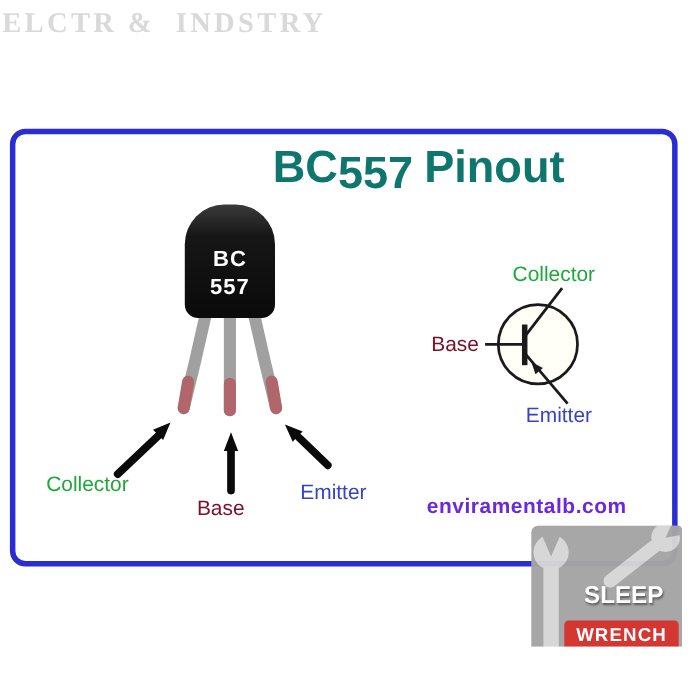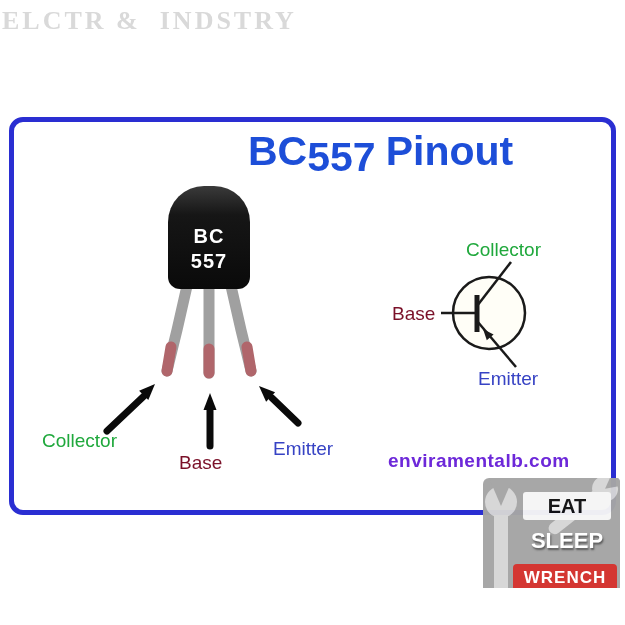--- a/index.html
+++ b/index.html
@@ -9,21 +9,21 @@
 
   
   #top-watermark{left:2px;top:6px;font-family:"Liberation Serif","DejaVu Serif",serif;
     font-size:26px;font-weight:600;letter-spacing:3px;color:#d9d9d9;white-space:pre}
 
   
   #card{left:9px;top:117px;width:597px;height:388px;background:#ffffff;
     border:5px solid #2a2ed2;border-radius:14px}
 
   
-  #title{left:248px;top:128px;font-size:41px;font-weight:bold;color:#1d4ed8;white-space:nowrap}
+  #title{left:248px;top:128px;font-size:41px;font-weight:bold;color:#0f766e;white-space:nowrap}
   #title .num{display:inline-block;transform:translateY(6px)}
   #title .suffix{margin-left:10px}
 
   
   #pkg-body{left:168px;top:186px;width:82px;height:103px;
     background:linear-gradient(180deg,#3a3a3a 0%,#161616 28%,#0a0a0a 100%);
     border-radius:36px 36px 12px 12px}
   #pkg-label{left:168px;top:224px;width:82px;text-align:center;color:#ffffff;
     font-weight:bold;font-size:20px;line-height:25px;letter-spacing:1px}
 
@@ -125,18 +125,17 @@
         <circle cx="18" cy="134" r="14" fill="#d6d6d6"></circle>
         <circle cx="18" cy="134" r="6" fill="#a5a5a5"></circle>
       </g>
 
       <g transform="rotate(-38 100 28)">
         <rect x="58" y="22" width="70" height="12" rx="6" fill="#d6d6d6"></rect>
         <circle cx="128" cy="28" r="13" fill="#d6d6d6"></circle>
         <polygon points="128,28 145,19 145,37" fill="#a5a5a5"></polygon>
       </g>
     </svg>
-    <div class="band" id="logo-eat">EAT</div>
     <div class="band" id="logo-sleep">SLEEP</div>
     <div class="band" id="logo-wrench">WRENCH</div>
   </div>
 
 </div>
 
 </body></html>

